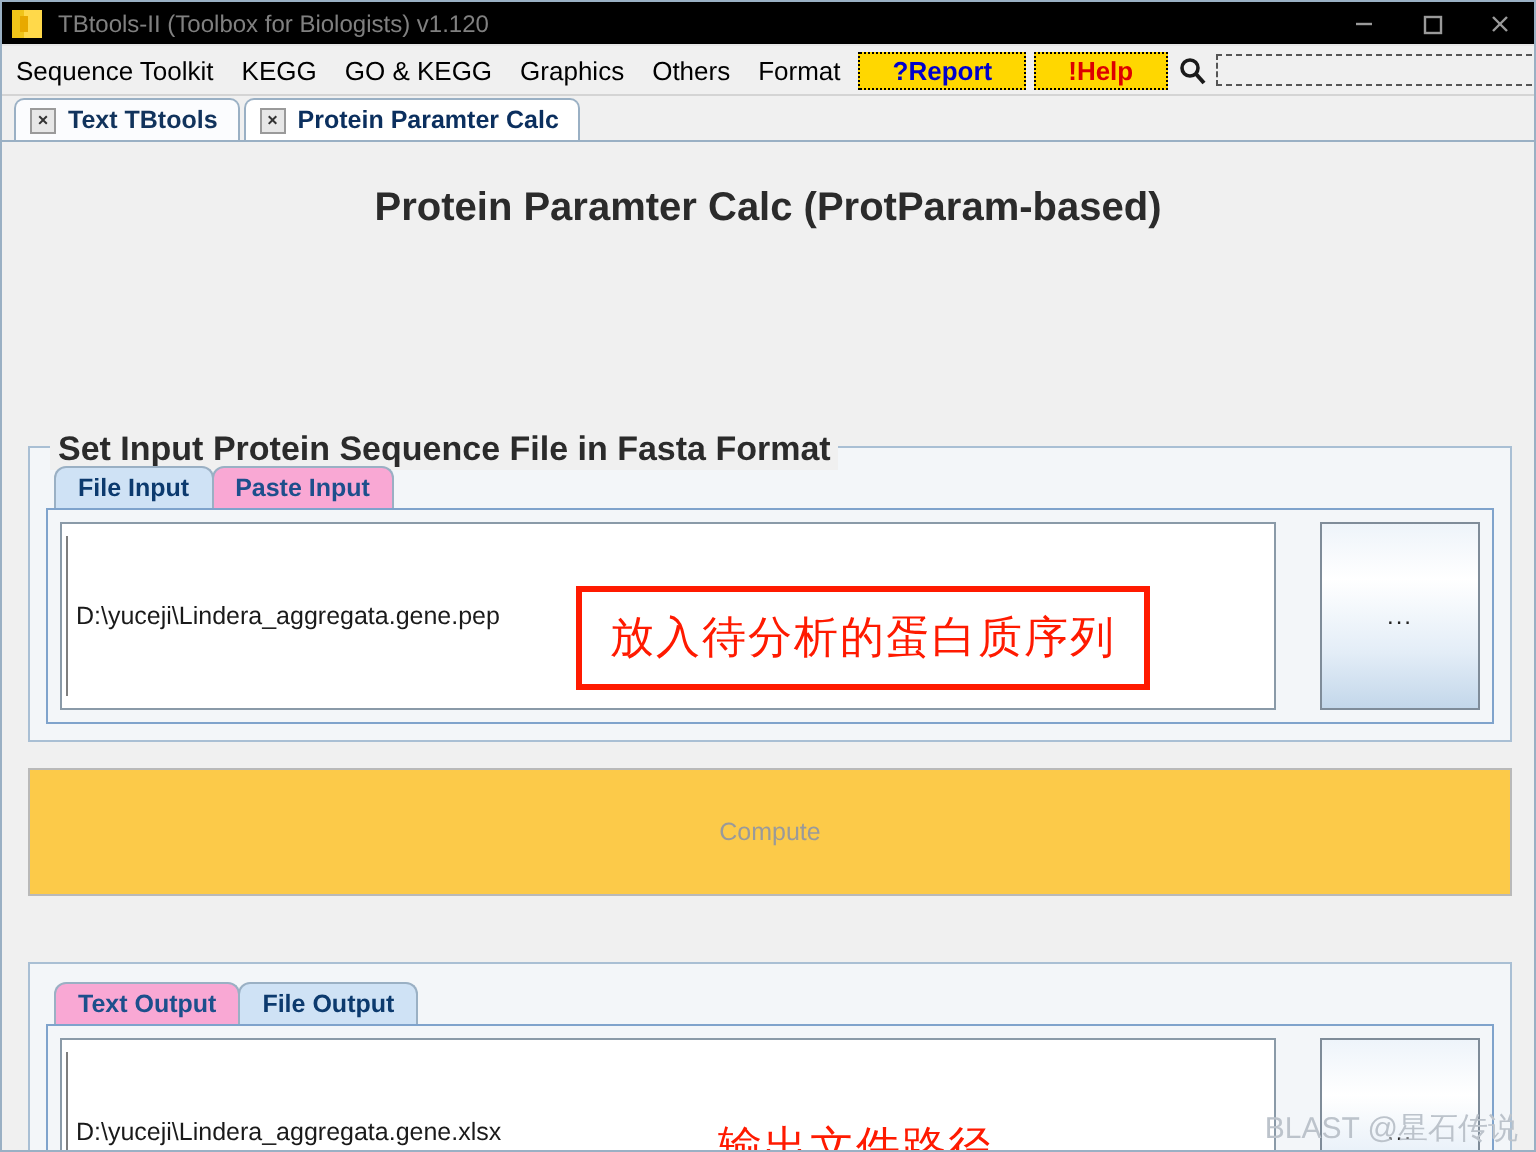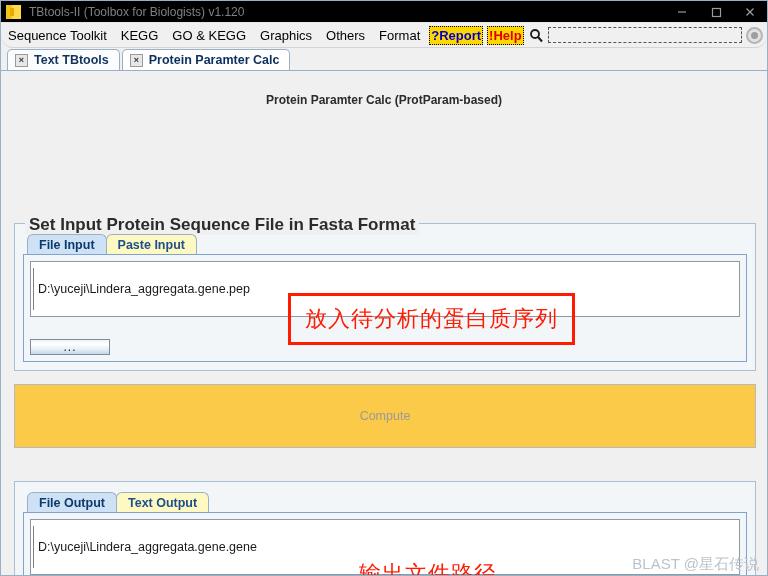--- a/index.html
+++ b/index.html
@@ -72,32 +72,31 @@
   .win-btn svg { display: block; }
 
   
   #menubar {
     height: 25px;
     background: #f0f0f0;
     display: flex;
     align-items: center;
     border-bottom: 1px solid #d4d4d4;
     box-sizing: border-box;
-    border-radius: 12px;
   }
   .menu-item {
     font-size: 13px;
     color: #000000;
     padding: 2px 7px;
     white-space: nowrap;
   }
   .menu-item.highlight {
     background: #ffd700;
     border: 1px dotted #000000;
-    padding: 1px 1px;
+    padding: 1px 16px;
     margin: 0 2px;
     font-weight: bold;
   }
   .menu-item.highlight.report { color: #0000cc; }
   .menu-item.highlight.help   { color: #dd0000; }
   #menu-search-icon {
     margin: 0 4px 0 3px;
     display: flex;
     align-items: center;
   }
@@ -173,21 +172,21 @@
 
   
   #content {
     position: relative;
     height: 505px;
     background: #f0f0f0;
     box-sizing: border-box;
   }
   #page-title {
     text-align: center;
-    font-size: 12px;
+    font-size: 20px;
     font-weight: bold;
     color: #2b2b2b;
     padding-top: 22px;
   }
 
   .groupbox {
     position: absolute;
     border: 1px solid #a9bfd4;
     background: #f3f6f9;
     box-sizing: border-box;
@@ -206,35 +205,35 @@
 
   .inner-tabs {
     position: absolute;
     left: 8px;
     top: 9px;
     right: 8px;
     bottom: 8px;
   }
   .inner-tabbar {
     display: flex;
-    align-items: center;
+    align-items: flex-start;
     height: 22px;
     padding-left: 4px;
   }
   .inner-tab {
     font-size: 12.5px;
     font-weight: bold;
     color: #1d4f8c;
     height: 21px;
     line-height: 20px;
     padding: 0 11px;
     border: 1px solid #9ab0c4;
     border-bottom: none;
     border-radius: 6px 6px 0 0;
-    background: #fef9c3;
+    background: #f9a8d4;
     box-sizing: border-box;
     margin-right: -1px;
   }
   .inner-tab.active {
     background: #cfe2f5;
     color: #0c3a6e;
   }
   .inner-tabpanel {
     position: absolute;
     left: 0; right: 0;
@@ -243,21 +242,20 @@
     background: #f3f6f9;
     box-sizing: border-box;
   }
 
   .field-row {
     position: absolute;
     left: 6px; right: 6px;
     top: 6px; bottom: 6px;
     display: flex;
     gap: 22px;
-    flex-direction: column;
   }
   .path-field {
     flex: 1;
     background: #ffffff;
     border: 1px solid #8a9aa8;
     position: relative;
     box-sizing: border-box;
   }
   .path-field .path-text {
     position: absolute;
@@ -415,28 +413,28 @@
           </div>
         </div>
       </div>
     </div>
 
     <div id="compute-button">Compute</div>
 
     <div class="groupbox" style="left:13px; top:410px; width:742px; height:148px;">
       <div class="inner-tabs">
         <div class="inner-tabbar">
+          <div class="inner-tab">Text Output</div>
           <div class="inner-tab active">File Output</div>
-          <div class="inner-tab">Text Output</div>
         </div>
         <div class="inner-tabpanel">
           <div class="field-row">
             <div class="path-field">
               <span class="caret"></span>
-              <span class="path-text">D:\yuceji\Lindera_aggregata.gene.gene</span>
+              <span class="path-text">D:\yuceji\Lindera_aggregata.gene.xlsx</span>
             </div>
             <div class="browse-btn">...</div>
           </div>
         </div>
       </div>
     </div>
 
     <div class="red-note" id="input-red-note">放入待分析的蛋白质序列</div>
     <div class="red-note" id="output-red-note">输出文件路径</div>
 

